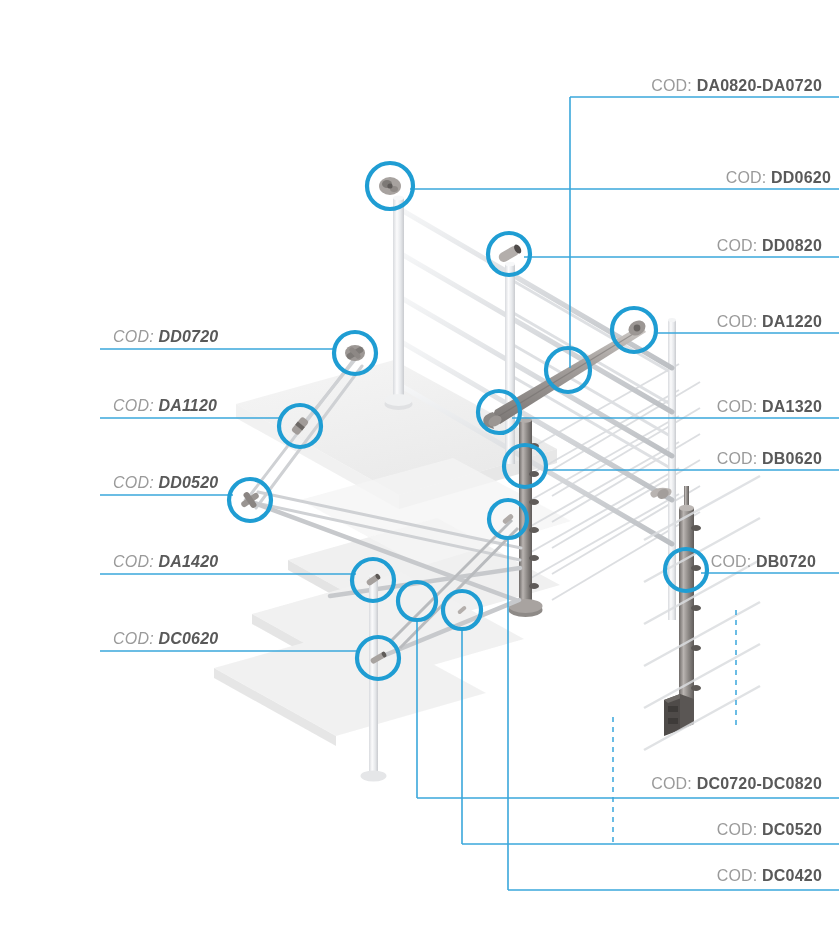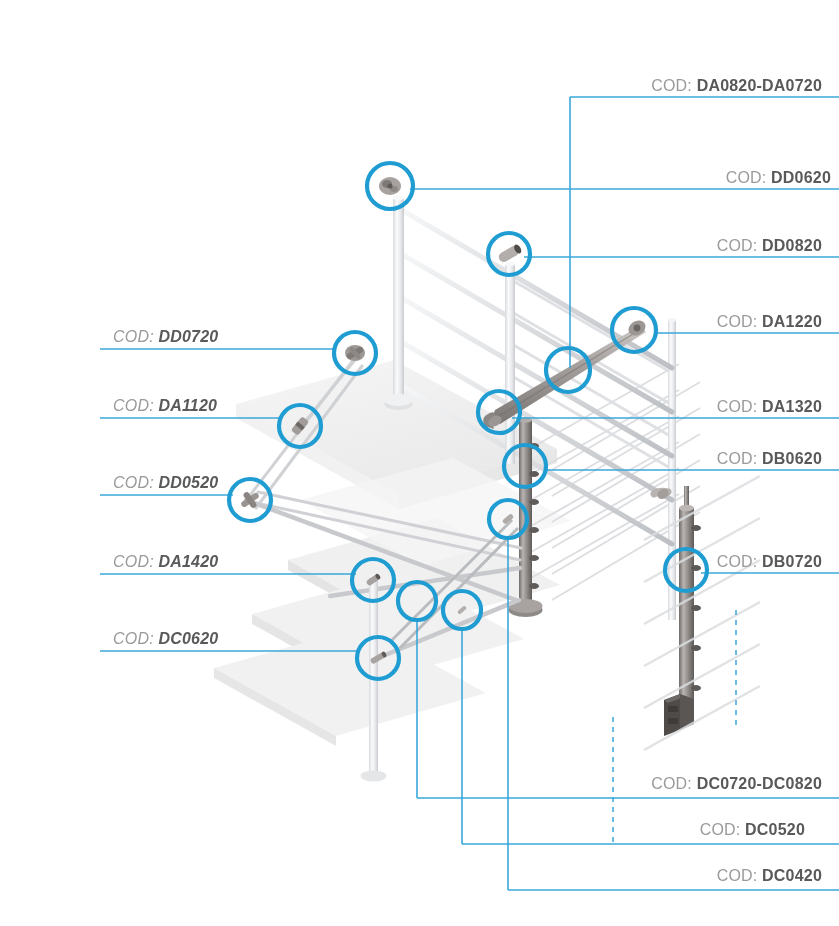--- a/index.html
+++ b/index.html
@@ -352,24 +352,24 @@
       <line x1="736" y1="610" x2="736" y2="727" stroke="#3aa7db" stroke-width="1.5" stroke-dasharray="5 5"></line>
     </svg>
 
   <div id="labels">
       <div class="label right" style="top: 78px; right: 17px;"><span class="cod-prefix">COD: </span><span class="cod-value">DA0820-DA0720</span></div>
       <div class="label right" style="top: 170px; right: 8px;"><span class="cod-prefix">COD: </span><span class="cod-value">DD0620</span></div>
       <div class="label right" style="top: 238px; right: 17px;"><span class="cod-prefix">COD: </span><span class="cod-value">DD0820</span></div>
       <div class="label right" style="top: 314px; right: 17px;"><span class="cod-prefix">COD: </span><span class="cod-value">DA1220</span></div>
       <div class="label right" style="top: 399px; right: 17px; margin-left: 46px;"><span class="cod-prefix">COD: </span><span class="cod-value">DA1320</span></div>
       <div class="label right" style="top: 451px; right: 17px;"><span class="cod-prefix">COD: </span><span class="cod-value">DB0620</span></div>
-      <div class="label right" style="top: 554px; right: 17px;"><span class="cod-prefix">COD: </span><span class="cod-value">DB0720</span></div>
+      <div class="label right" style="top: 554px; right: 23px;"><span class="cod-prefix">COD: </span><span class="cod-value">DB0720</span></div>
       <div class="label left" style="top: 329px; left: 113px;"><span class="cod-prefix">COD: </span><span class="cod-value">DD0720</span></div>
       <div class="label left" style="top: 398px; left: 113px;"><span class="cod-prefix">COD: </span><span class="cod-value">DA1120</span></div>
       <div class="label left" style="top: 475px; left: 113px;"><span class="cod-prefix">COD: </span><span class="cod-value">DD0520</span></div>
       <div class="label left" style="top: 554px; left: 113px; text-align: right;"><span class="cod-prefix">COD: </span><span class="cod-value">DA1420</span></div>
       <div class="label left" style="top: 631px; left: 113px;"><span class="cod-prefix">COD: </span><span class="cod-value">DC0620</span></div>
       <div class="label right" style="top: 776px; right: 17px;"><span class="cod-prefix">COD: </span><span class="cod-value">DC0720-DC0820</span></div>
-      <div class="label right" style="top: 822px; right: 34px;"><span class="cod-prefix">COD: </span><span class="cod-value">DC0520</span></div>
+      <div class="label right" style="top: 822px; right: 17px;"><span class="cod-prefix">COD: </span><span class="cod-value">DC0520</span></div>
       <div class="label right" style="top: 868px; right: 17px;"><span class="cod-prefix">COD: </span><span class="cod-value">DC0420</span></div>
     </div>
 
 </div>
 
 </body></html>

